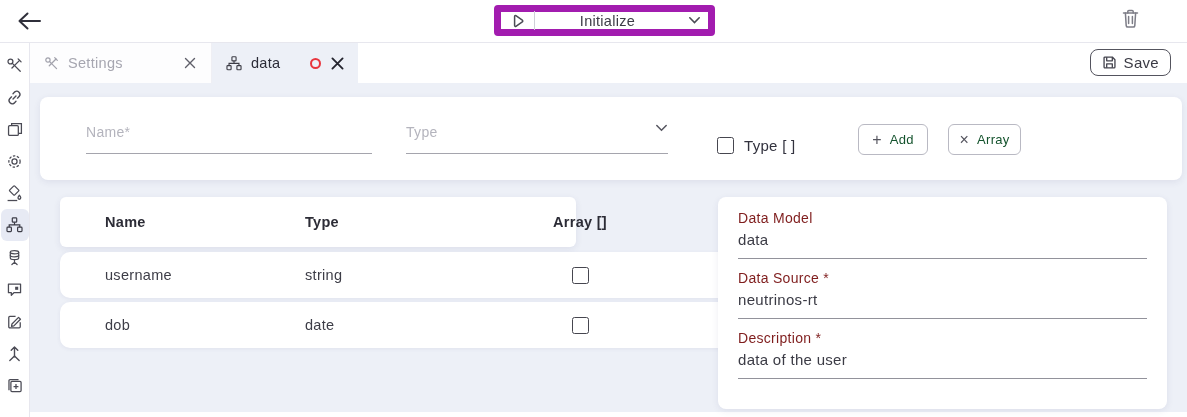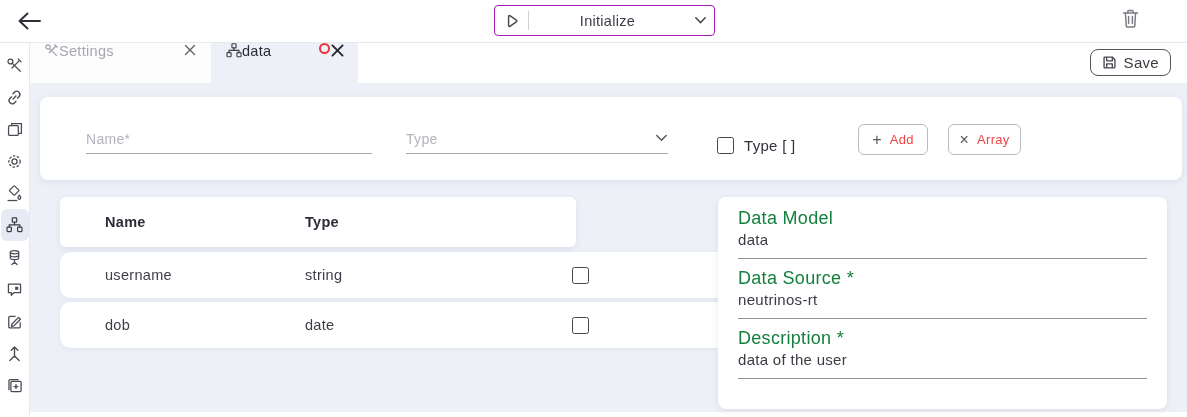--- a/index.html
+++ b/index.html
@@ -3,78 +3,78 @@
 <meta charset="utf-8">
 <style>
   * { box-sizing: border-box; margin: 0; padding: 0; }
   html,body { width:1187px; height:417px; }
   body { font-family: "Liberation Sans", sans-serif; letter-spacing:.3px; background:#fff; overflow:hidden; }
   #app { width:1187px; height:417px; display:flex; flex-direction:column; background:#fff; }
 
   
   .topbar { height:43px; flex:0 0 43px; display:flex; align-items:center; padding:0 16px; background:#fff; border-bottom:1px solid #e7e7ee; position:relative; }
   .back-btn { width:34px; height:30px; display:flex; align-items:center; justify-content:flex-start; cursor:pointer; }
-  .run-control { position:absolute; left:494px; top:5px; width:221px; height:31px; border:1px solid #a21caf; border-radius:4px; display:flex; align-items:center; background:#fff; }
+  .run-control { position:absolute; left:494px; top:5px; width:221px; height:31px; border:7px solid #a21caf; border-radius:4px; display:flex; align-items:center; background:#fff; }
   .run-play { width:34px; display:flex; align-items:center; justify-content:center; border-right:1px solid #cfcfd8; height:19px; }
   .run-label { flex:1; text-align:center; font-size:14.5px; color:#3c3c46; }
   .run-chevron { width:28px; display:flex; align-items:center; justify-content:center; }
   .top-actions { margin-left:auto; display:flex; align-items:center; gap:20px;flex-direction:column; }
   .icon-btn { display:flex; align-items:center; justify-content:center; cursor:pointer; }
   .save-btn { height:27px; border:1.6px solid #54545e; border-radius:8px; display:flex; align-items:center; gap:7px; padding:0 11px; background:#fff; }
   .save-label { font-size:15px; color:#3a3a44; }
 
   
   .main { flex:1; display:flex; min-height:0; }
   .sidebar { width:30px; flex:0 0 30px; background:#fff; border-right:1px solid #e7e7ee; display:flex; flex-direction:column; align-items:center; padding-top:6px; }
   .side-item { width:28px; height:32px; display:flex; align-items:center; justify-content:center; border-radius:6px; cursor:pointer; }
   .side-item.active { background:#e7eaf4; }
 
   .content-col { flex:1; display:flex; flex-direction:column; min-width:0; }
   .tabbar { height:40px; flex:0 0 40px; background:#fff; display:flex; }
-  .tab { display:flex; align-items:flex-start; padding:0 14px; cursor:pointer; }
+  .tab { display:flex; align-items:center; padding:0 14px; gap:9px; cursor:pointer; }
   .tab.settings { width:182px; background:#fdfdfe; border-right:1px solid #efeff4; }
   .tab.settings .tab-label { color:#a6a6b0; font-size:14.5px; flex:1; }
   .tab.data { width:146px; background:#edf0f7; border-radius:0 0 0 0; }
   .tab.data .tab-label { color:#2c2c38; font-size:14.5px; flex:1; }
   .dirty-dot { width:11px; height:11px; border:2px solid #e8353e; border-radius:50%; flex:0 0 11px; }
   .tab-close { display:flex; align-items:center; justify-content:center; width:14px; height:14px; }
 
   .content { flex:1; background:#edf0f7; position:relative; }
   .bottom-strip { height:5px; flex:0 0 5px; background:#fff; }
 
   .card { background:#fff; border-radius:8px; box-shadow:0 2px 7px rgba(60,60,110,.09); position:absolute; }
 
   
   .form-card { left:10px; top:14px; width:1142px; height:83px; }
-  .u-field { position:absolute; height:30px; border-bottom:1px solid #a5a5ad; display:flex; align-items:center; }
+  .u-field { position:absolute; height:30px; border-bottom:1px solid #a5a5ad; display:flex; align-items:flex-start; }
   .u-field .ph { font-size:14px; color:#b4b4bd; }
   .name-field { left:46px; top:27px; width:286px; }
   .type-field { left:366px; top:27px; width:262px; justify-content:space-between; }
   .chk-group { position:absolute; left:677px; top:40px; display:flex; align-items:center; gap:10px; cursor:pointer; }
   .checkbox { width:17px; height:17px; border:1.6px solid #46464f; border-radius:2.5px; background:#fff; display:inline-block; }
   .chk-label { font-size:15px; color:#32323e; }
   .form-btn { position:absolute; top:27px; height:31px; border:1px solid #b9b9c3; border-radius:6px; background:#fff; display:flex; align-items:center; justify-content:center; gap:8px; cursor:pointer; }
   .add-btn { left:818px; width:70px; }
   .clear-btn { left:908px; width:73px; }
   .btn-glyph { font-size:16px; color:#55555f; font-weight:400; line-height:1; }
-  .btn-text { font-size:13px; color:#ef4444; }
+  .btn-text { font-size:13px; color:#14532d; }
 
   
   .thead-card { left:30px; top:114px; width:516px; height:50px; border-radius:6px; display:block; }
   .row-card { left:30px; width:744px; height:46px; border-radius:10px; box-shadow:0 1px 4px rgba(60,60,110,.07); }
   .row1 { top:169px; } .row2 { top:219px; }
   .cell { position:absolute; top:0; height:100%; display:flex; align-items:center; font-size:14.5px; color:#3d3d47; }
   .c-name { left:45px; } .c-type { left:245px; }
   .c-array { left:465px; width:110px; justify-content:center; }
   .th { color:#2c2c36; font-weight:700; font-size:14.5px; }
 
   
   .details-card { left:688px; top:114px; width:449px; height:212px; padding:14px 20px 0 20px; }
   .d-field { margin-bottom:12px; }
-  .d-label { font-size:18px; color:#15803d; line-height:15px; }
+  .d-label { font-size:14px; color:#7f1d1d; line-height:15px; }
   .d-value { font-size:15px; color:#3b3b45; line-height:18px; margin-top:5px; padding-bottom:9px; border-bottom:1px solid #92929b; }
 
   svg { display:block; }
 </style>
 </head>
 <body>
 
 <div id="app">
 
   <div class="topbar">
@@ -324,20 +324,21 @@
           </div>
           <div class="form-btn clear-btn">
             <span class="btn-glyph">×</span>
             <span class="btn-text">Array</span>
           </div>
         </div>
 
         <div class="card thead-card">
           <span class="cell th c-name">Name</span>
           <span class="cell th c-type">Type</span>
+          <span class="cell th c-array">Array []</span>
         </div>
 
         <div class="card row-card row1">
           <span class="cell c-name">username</span>
           <span class="cell c-type">string</span>
           <span class="cell c-array">
               <span class="checkbox"></span>
             </span>
         </div>
 

